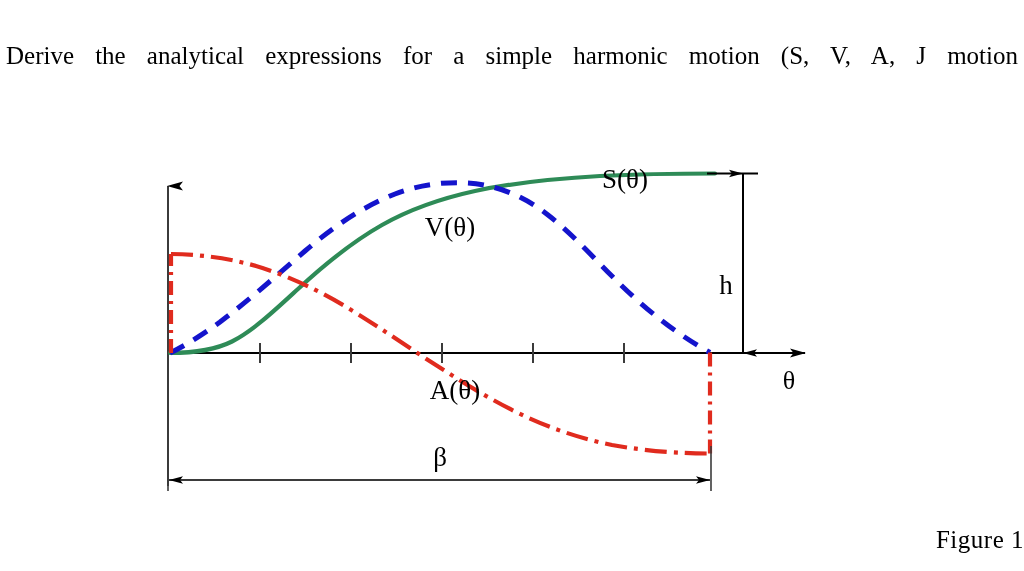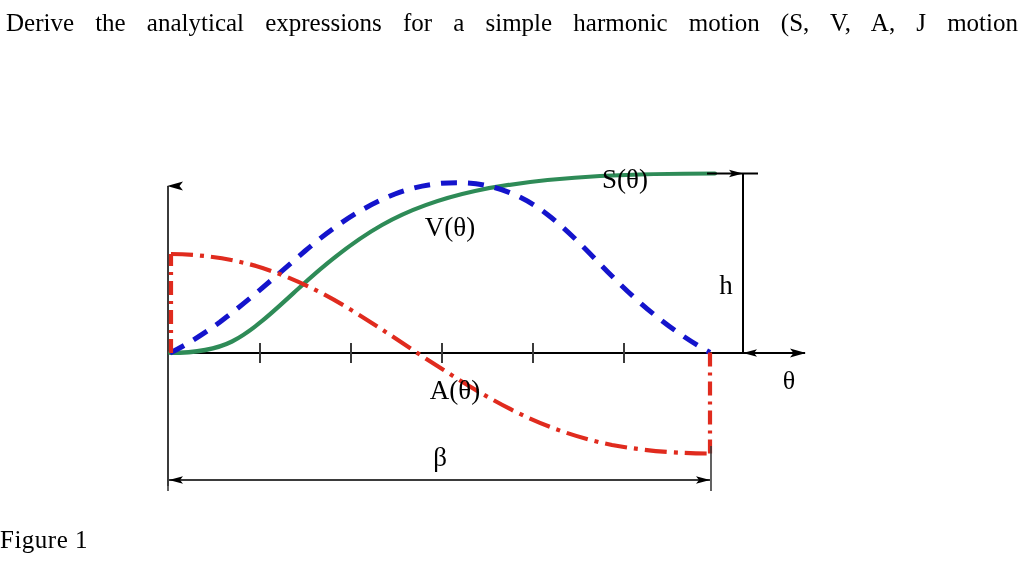--- a/index.html
+++ b/index.html
@@ -21,21 +21,21 @@
     position: absolute;
     left: 6px;
     top: 4px;
     width: 1012px;
     font-size: 25px;
     line-height: 37px;
     text-align: justify;
     text-justify: inter-word;
     color: #000;
   }
-  .problem-text > span { display: block; }
+  .problem-text > span { display: block; margin-top: 33px; }
   
   .just-line {
     display: block;
     text-align: justify;
   }
   .just-line::after {
     content: "";
     display: inline-block;
     width: 100%;
     height: 0;
@@ -53,21 +53,21 @@
     position: absolute;
     left: 0;
     top: 0;
   }
 
   .fig-caption {
     position: absolute;
     left: 0;
     top: 380px;
     width: 1024px;
-    text-align: left;
+    text-align: right;
     font-size: 25px;
     letter-spacing: 0.5px;
     font-family: Liberation Serif, serif;
   }
 
   
   .lbl {
     font-family: "Liberation Serif", "DejaVu Serif", serif;
     font-size: 27px;
     fill: #000000;

